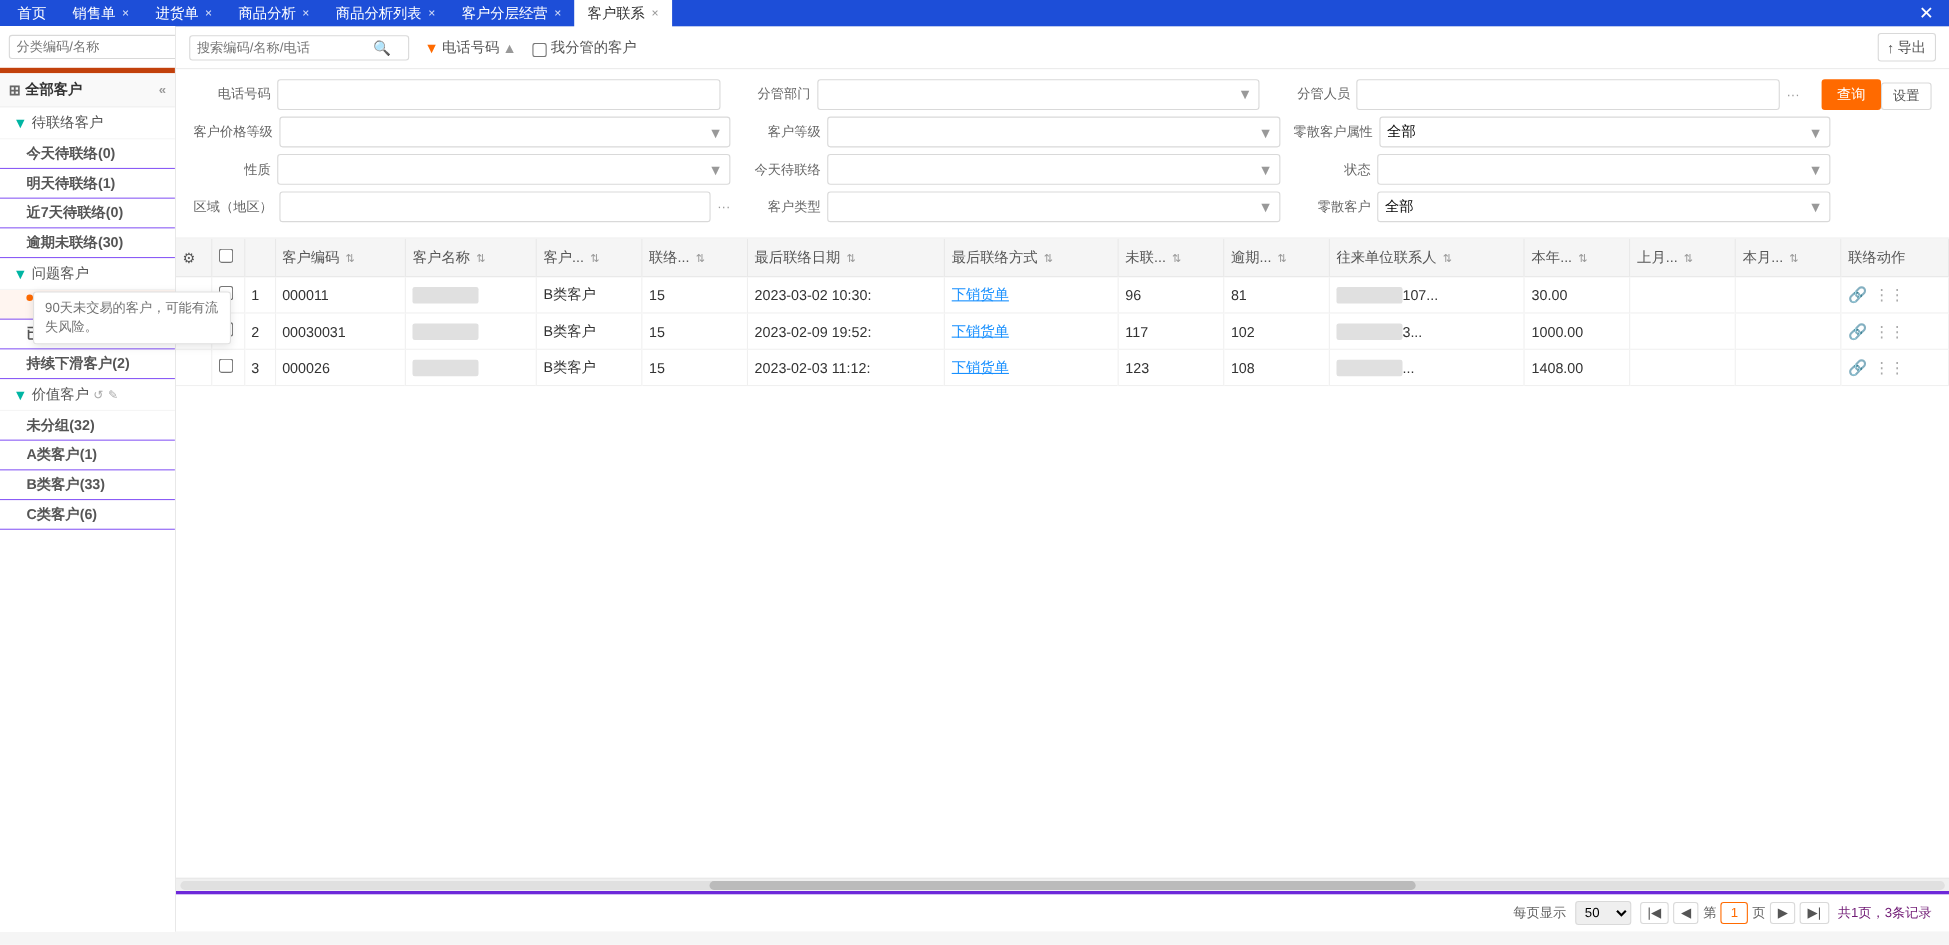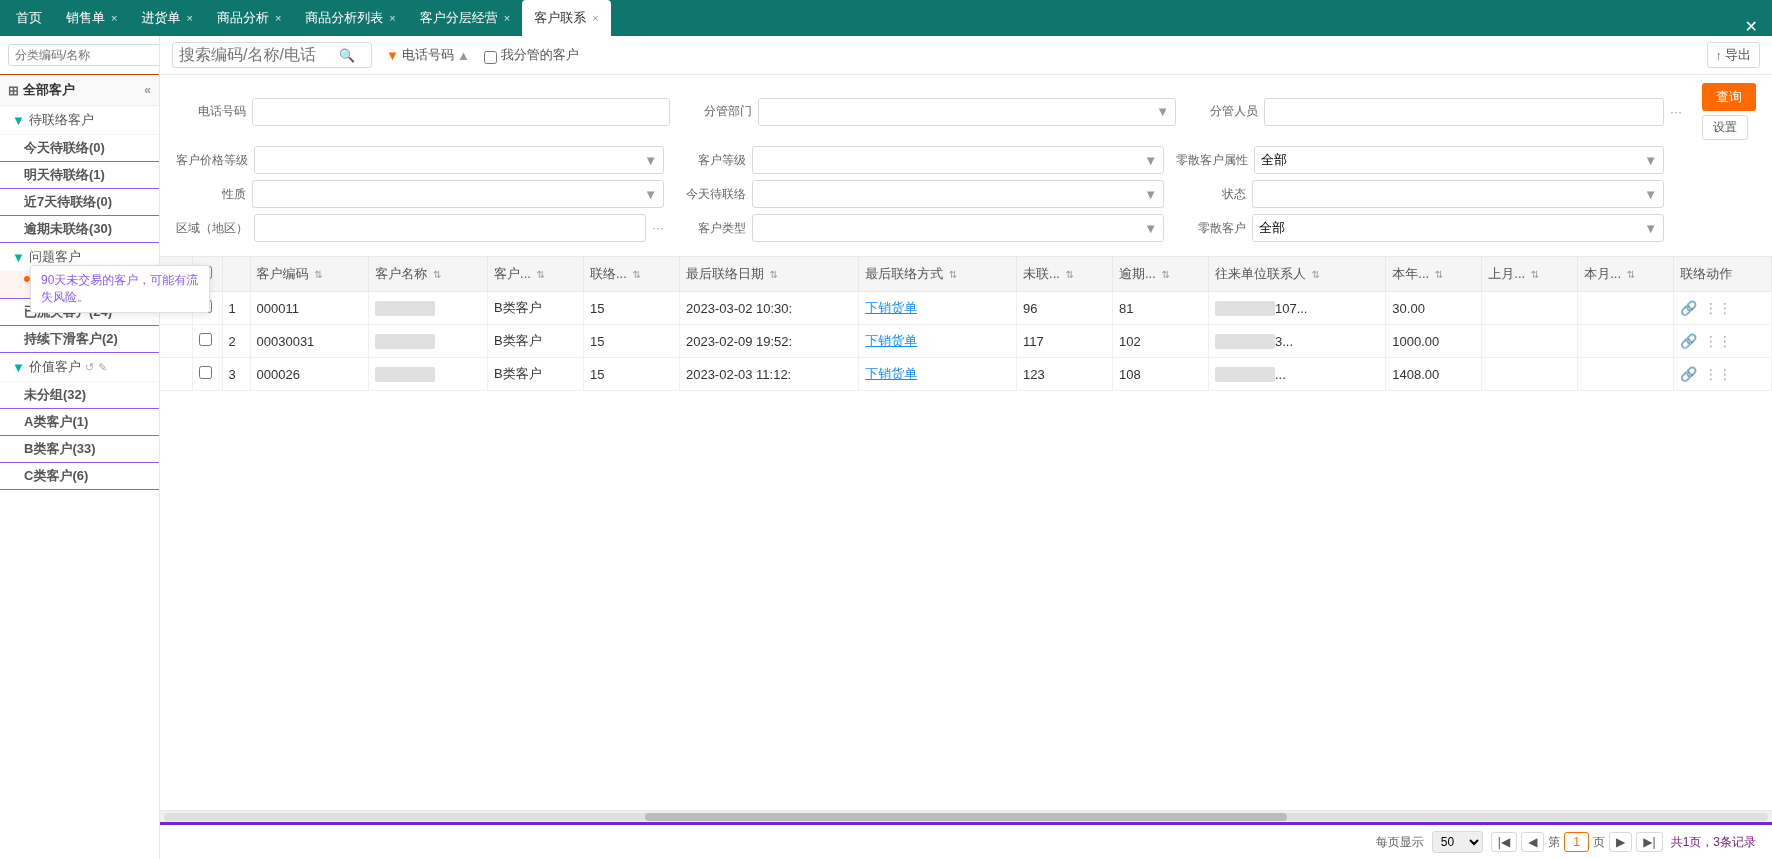--- a/index.html
+++ b/index.html
@@ -1,23 +1,23 @@
 <!DOCTYPE html>
 <html><head>
   <meta charset="utf-8">
   <style>
     * { box-sizing: border-box; margin: 0; padding: 0; font-family: 'Microsoft YaHei', Arial, sans-serif; font-size: 13px; }
     body { background: #f5f5f5; overflow: hidden; }
 
     
     .tab-bar {
       display: flex;
-      align-items: flex-end;
-      background: #0f766e;
-      height: 36px;
+      align-items: center;
+      background: #1d4ed8;
+      height: 24px;
       padding: 0 4px;
     }
     .tab-item {
       display: flex;
       align-items: center;
       padding: 0 12px;
       height: 36px;
       color: #fff;
       cursor: pointer;
       font-size: 13px;
@@ -54,21 +54,21 @@
       width: 160px;
       background: #fff;
       border-right: 1px solid #e8e8e8;
       display: flex;
       flex-direction: column;
       overflow-y: auto;
     }
     .sidebar-search {
       display: flex;
       padding: 8px 8px;
-      border-bottom: 1px solid #c2410c;
+      border-bottom: 5px solid #c2410c;
     }
     .sidebar-search input {
       flex: 1;
       border: 1px solid #d9d9d9;
       border-radius: 3px;
       padding: 3px 6px;
       font-size: 12px;
       outline: none;
     }
     .sidebar-section-header {
@@ -125,21 +125,21 @@
     }
 
     
     .tooltip-box {
       position: absolute;
       background: #fff;
       border: 1px solid #e0e0e0;
       border-radius: 3px;
       padding: 6px 10px;
       font-size: 12px;
-      color: #8b5cf6;
+      color: #737373;
       box-shadow: 0 2px 8px rgba(0,0,0,0.1);
       z-index: 100;
       left: 30px;
       top: 265px;
       max-width: 180px;
     }
 
     
     .content-area {
       flex: 1;
@@ -161,21 +161,21 @@
       display: flex;
       align-items: center;
       border: 1px solid #d9d9d9;
       border-radius: 3px;
       padding: 3px 6px;
       width: 200px;
     }
     .toolbar-search input {
       border: none;
       outline: none;
-      font-size: 16px;
+      font-size: 12px;
       width: 160px;
       color: #7f1d1d;
     }
     .toolbar-search .search-icon { color: #ff6a00; cursor: pointer; }
     .toolbar-btn {
       display: flex;
       align-items: center;
       gap: 3px;
       color: #555;
       cursor: pointer;
@@ -271,22 +271,22 @@
       border: 1px solid #d9d9d9;
       border-radius: 3px;
       padding: 3px 10px;
       cursor: pointer;
       font-size: 12px;
       margin-top: 4px;
       font-family: Liberation Mono, monospace;
     }
     .query-settings {
       display: flex;
-      flex-direction: column;
-      align-items: flex-start;
+      flex-direction: row;
+      align-items: center;
       margin-left: 8px;
     }
 
     
     .table-container {
       flex: 1;
       overflow: auto;
       background: #fff;
     }
     table {

